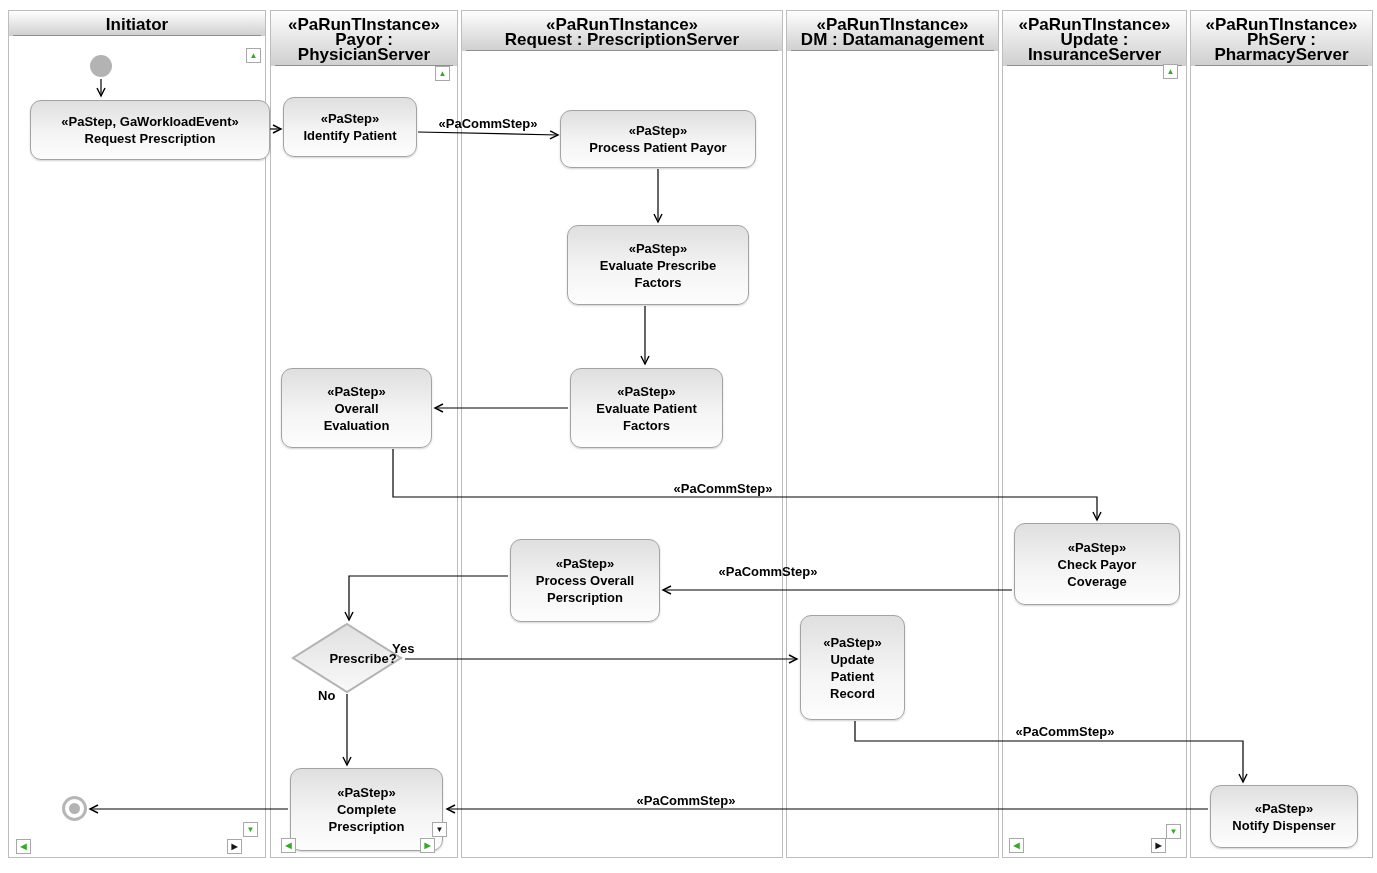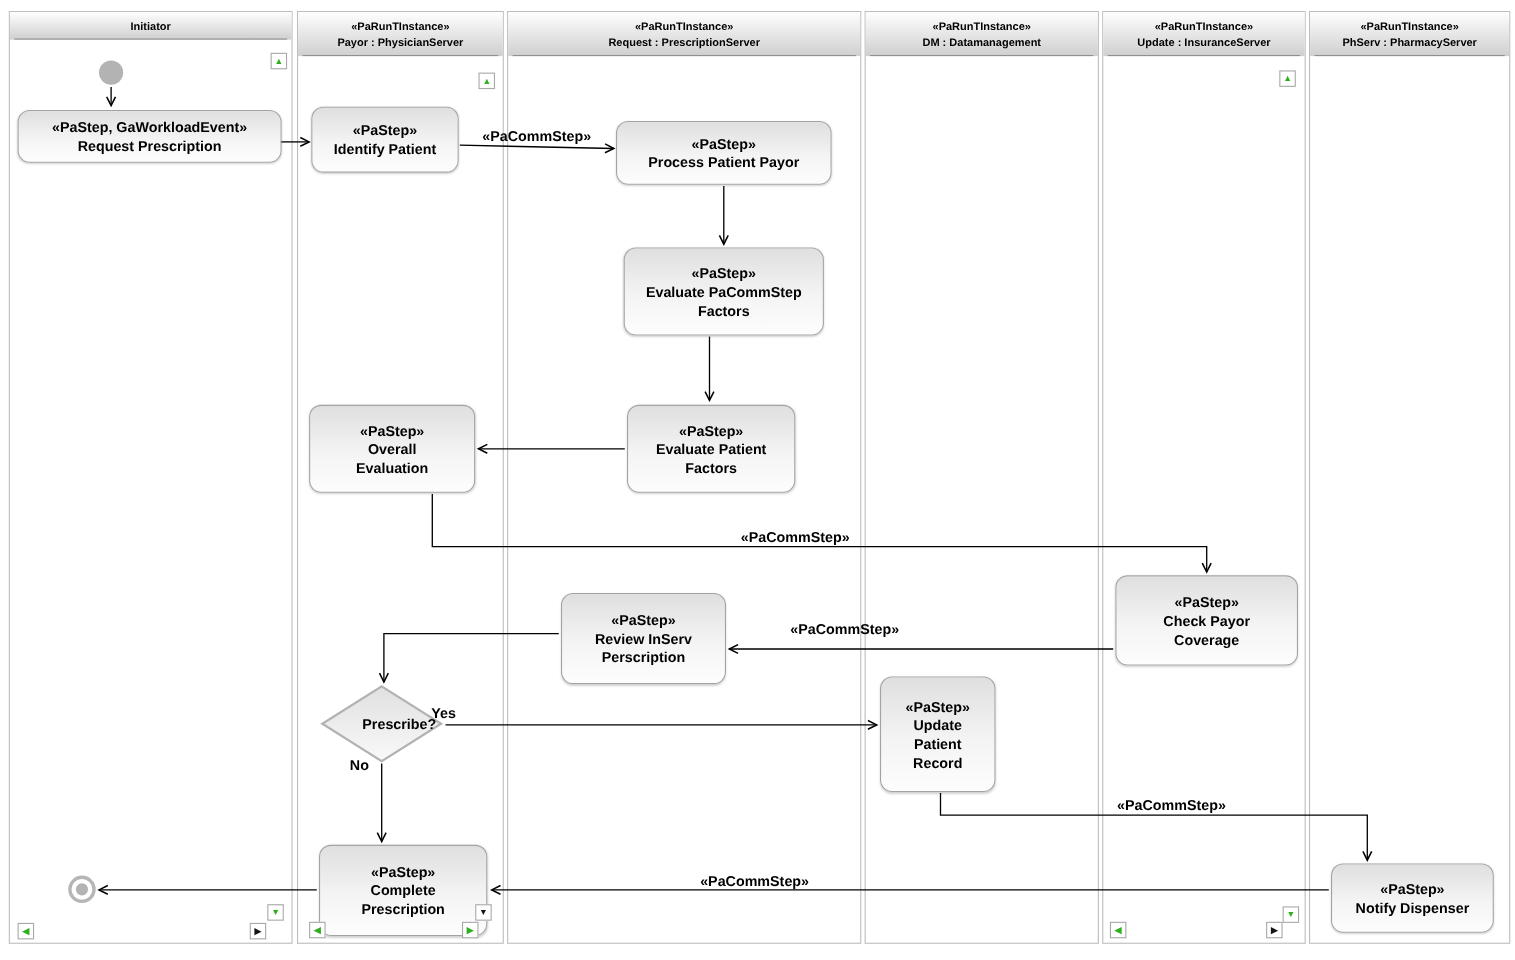--- a/index.html
+++ b/index.html
@@ -1,21 +1,21 @@
 <!DOCTYPE html>
 <html><head>
 <meta charset="utf-8">
 <style>
   html,body{margin:0;padding:0;background:#ffffff;}
   .canvas{position:relative;width:1377px;height:873px;background:#ffffff;
           font-family:"Liberation Sans",sans-serif;font-weight:bold;color:#000;overflow:hidden;}
   .lane{position:absolute;top:10px;height:848px;background:#ffffff;
         border:1px solid #bdbdbd;box-sizing:border-box;z-index:1;}
   .lane-header{background:linear-gradient(#fefefe,#cfcfcf);text-align:center;
-        font-size:10px;line-height:15px;padding-top:6px;}
+        font-size:17px;line-height:15px;padding-top:6px;}
   .hrule{border-bottom:1px solid #8f8f8f;margin:3px 4px 0 4px;}
   .node{position:absolute;box-sizing:border-box;border:1px solid #a3a3a3;border-radius:11px;
         background:linear-gradient(#dfdfdf,#f4f4f4 55%,#fdfdfd);
         display:flex;flex-direction:column;align-items:center;justify-content:center;
         font-size:13px;line-height:17px;text-align:center;z-index:3;
         box-shadow:0 1px 2px rgba(0,0,0,0.18);}
   .nname{white-space:pre-line;}
   .initial-node{position:absolute;width:22px;height:22px;border-radius:50%;background:#b3b3b3;z-index:3;}
   .final-node{position:absolute;width:25px;height:25px;border:3px solid #b6b6b6;border-radius:50%;
         box-sizing:border-box;background:#fff;display:flex;align-items:center;justify-content:center;z-index:3;}
@@ -100,55 +100,55 @@
     <polyline class="edge" points="855,721 855,741 1243,741 1243,782" marker-end="url(#arrow)"></polyline>
     <polyline class="edge" points="1208,809 447,809" marker-end="url(#arrow)"></polyline>
     <polyline class="edge" points="288,809 90,809" marker-end="url(#arrow)"></polyline>
   </svg>
 
   <div class="initial-node" style="left:90px;top:55px"></div>
   <div class="final-node" style="left:62px;top:796px">
     <span class="final-dot"></span>
   </div>
 
-  <div class="node" style="left:16px;top:100px;width:240px;height:48px">
+  <div class="node" style="left:30px;top:100px;width:240px;height:60px">
     <div>«PaStep, GaWorkloadEvent»</div>
     <div class="nname">Request Prescription</div>
   </div>
   <div class="node" style="left:283px;top:97px;width:134px;height:60px">
     <div>«PaStep»</div>
     <div class="nname">Identify Patient</div>
   </div>
   <div class="node" style="left:560px;top:110px;width:196px;height:58px">
     <div>«PaStep»</div>
     <div class="nname">Process Patient Payor</div>
   </div>
   <div class="node" style="left:567px;top:225px;width:182px;height:80px">
     <div>«PaStep»</div>
-    <div class="nname">Evaluate PaCommStep
+    <div class="nname">Evaluate Prescribe
 Factors</div>
   </div>
   <div class="node" style="left:570px;top:368px;width:153px;height:80px">
     <div>«PaStep»</div>
     <div class="nname">Evaluate Patient
 Factors</div>
   </div>
   <div class="node" style="left:281px;top:368px;width:151px;height:80px">
     <div>«PaStep»</div>
     <div class="nname">Overall
 Evaluation</div>
   </div>
   <div class="node" style="left:1014px;top:523px;width:166px;height:82px">
     <div>«PaStep»</div>
     <div class="nname">Check Payor
 Coverage</div>
   </div>
   <div class="node" style="left:510px;top:539px;width:150px;height:83px">
     <div>«PaStep»</div>
-    <div class="nname">Review InServ
+    <div class="nname">Process Overall
 Perscription</div>
   </div>
   <div class="node" style="left:800px;top:615px;width:105px;height:105px">
     <div>«PaStep»</div>
     <div class="nname">Update
 Patient
 Record</div>
   </div>
   <div class="node" style="left:290px;top:768px;width:153px;height:83px">
     <div>«PaStep»</div>

